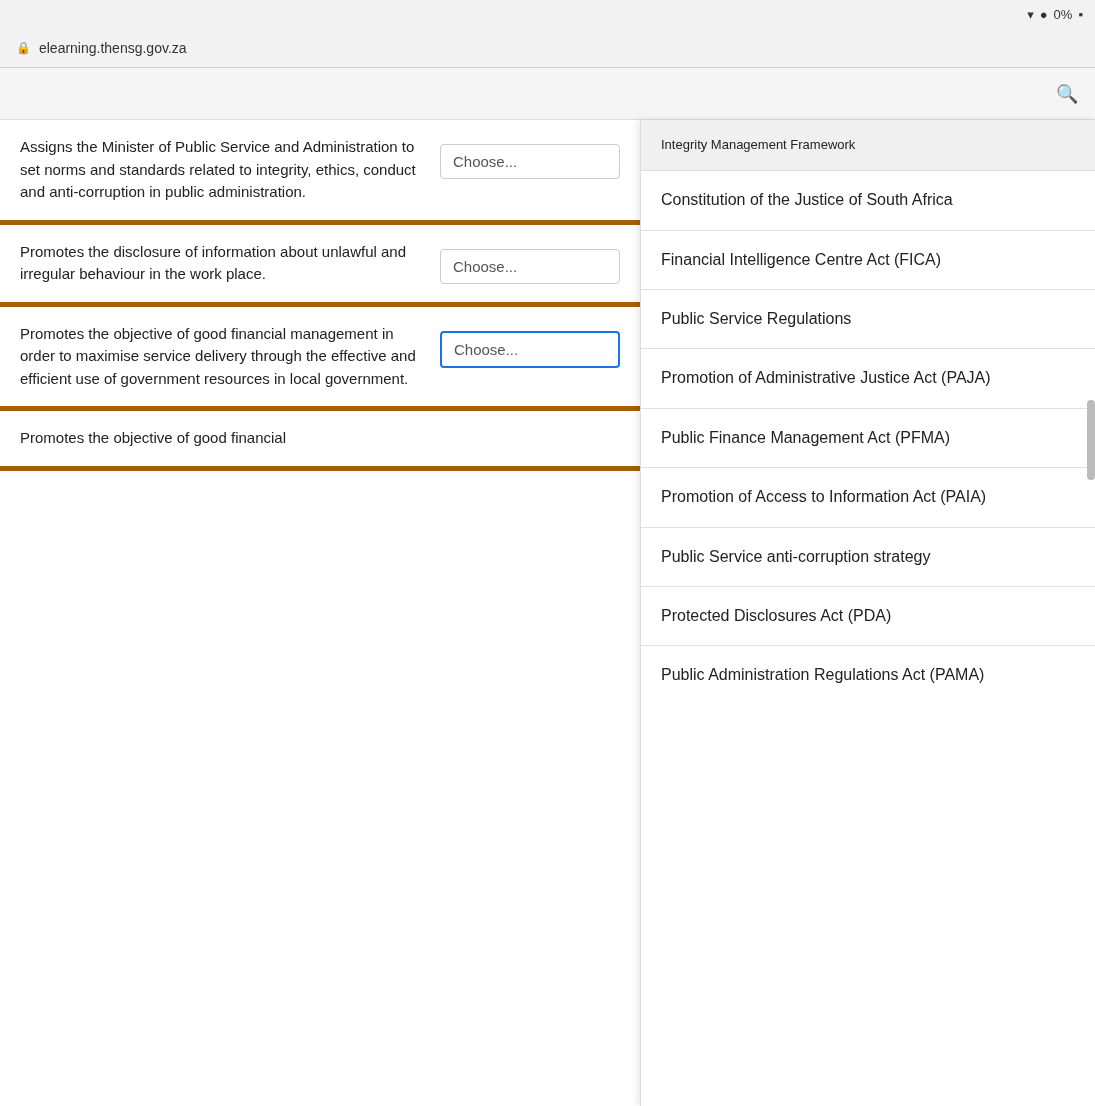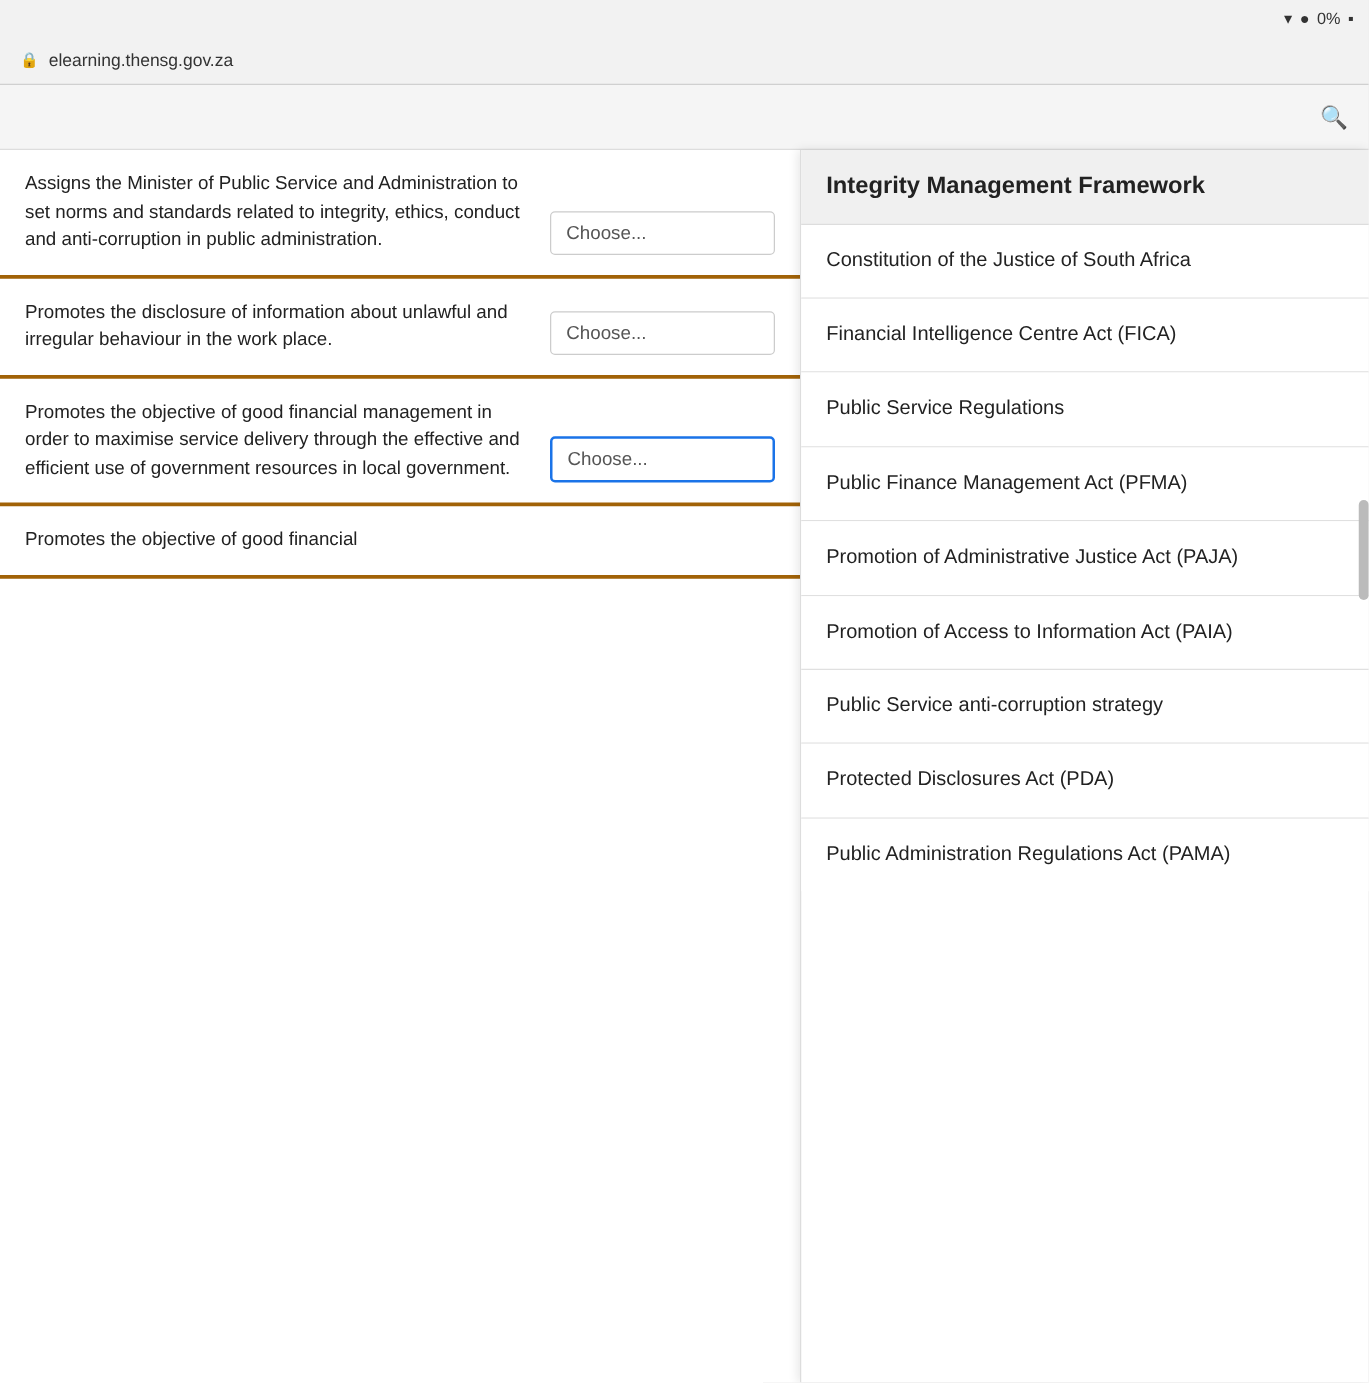--- a/index.html
+++ b/index.html
@@ -77,23 +77,23 @@
     
     .left-panel {
       width: 640px;
       background: #fff;
       padding: 0;
       overflow-y: auto;
     }
 
     .qa-item {
       display: flex;
-      align-items: flex-end;
+      align-items: flex-start;
       padding: 16px 20px;
-      border-bottom: 3px solid #a16207;
+      border-bottom: 5px solid #a16207;
     }
 
     .qa-question {
       flex: 1;
       font-size: 15px;
       color: #222;
       line-height: 1.5;
       padding-right: 12px;
     }
 
@@ -125,24 +125,24 @@
       flex: 1;
       background: #fff;
       border-left: 1px solid #ddd;
       box-shadow: -2px 0 8px rgba(0,0,0,0.1);
     }
 
     .header-option {
       padding: 16px 20px;
       background: #f0f0f0;
       border-bottom: 1px solid #ddd;
-      font-size: 19px;
+      font-size: 13px;
       color: #222;
       line-height: 1.4;
-      font-weight: 700;
+      font-weight: 400;
     }
 
     .option-item {
       padding: 18px 20px;
       border-bottom: 1px solid #e0e0e0;
       font-size: 16px;
       color: #222;
       line-height: 1.4;
       background: #fff;
       cursor: pointer;
@@ -243,27 +243,27 @@
 
     <div class="option-item">
       <span>Financial Intelligence Centre Act (FICA)</span>
     </div>
 
     <div class="option-item">
       <span>Public Service Regulations</span>
     </div>
 
     <div class="option-item">
+      <span>Promotion of Administrative Justice Act (PAJA)</span>
+    </div>
+
+    <div class="option-item">
       <span>Public Finance Management Act (PFMA)</span>
     </div>
 
-    <div class="option-item">
-      <span>Promotion of Administrative Justice Act (PAJA)</span>
-    </div>
-
 
     <div class="option-item">
       <span>Promotion of Access to Information Act (PAIA)</span>
     </div>
 
     <div class="option-item">
       <span>Public Service anti-corruption strategy</span>
     </div>
 
     <div class="option-item">

